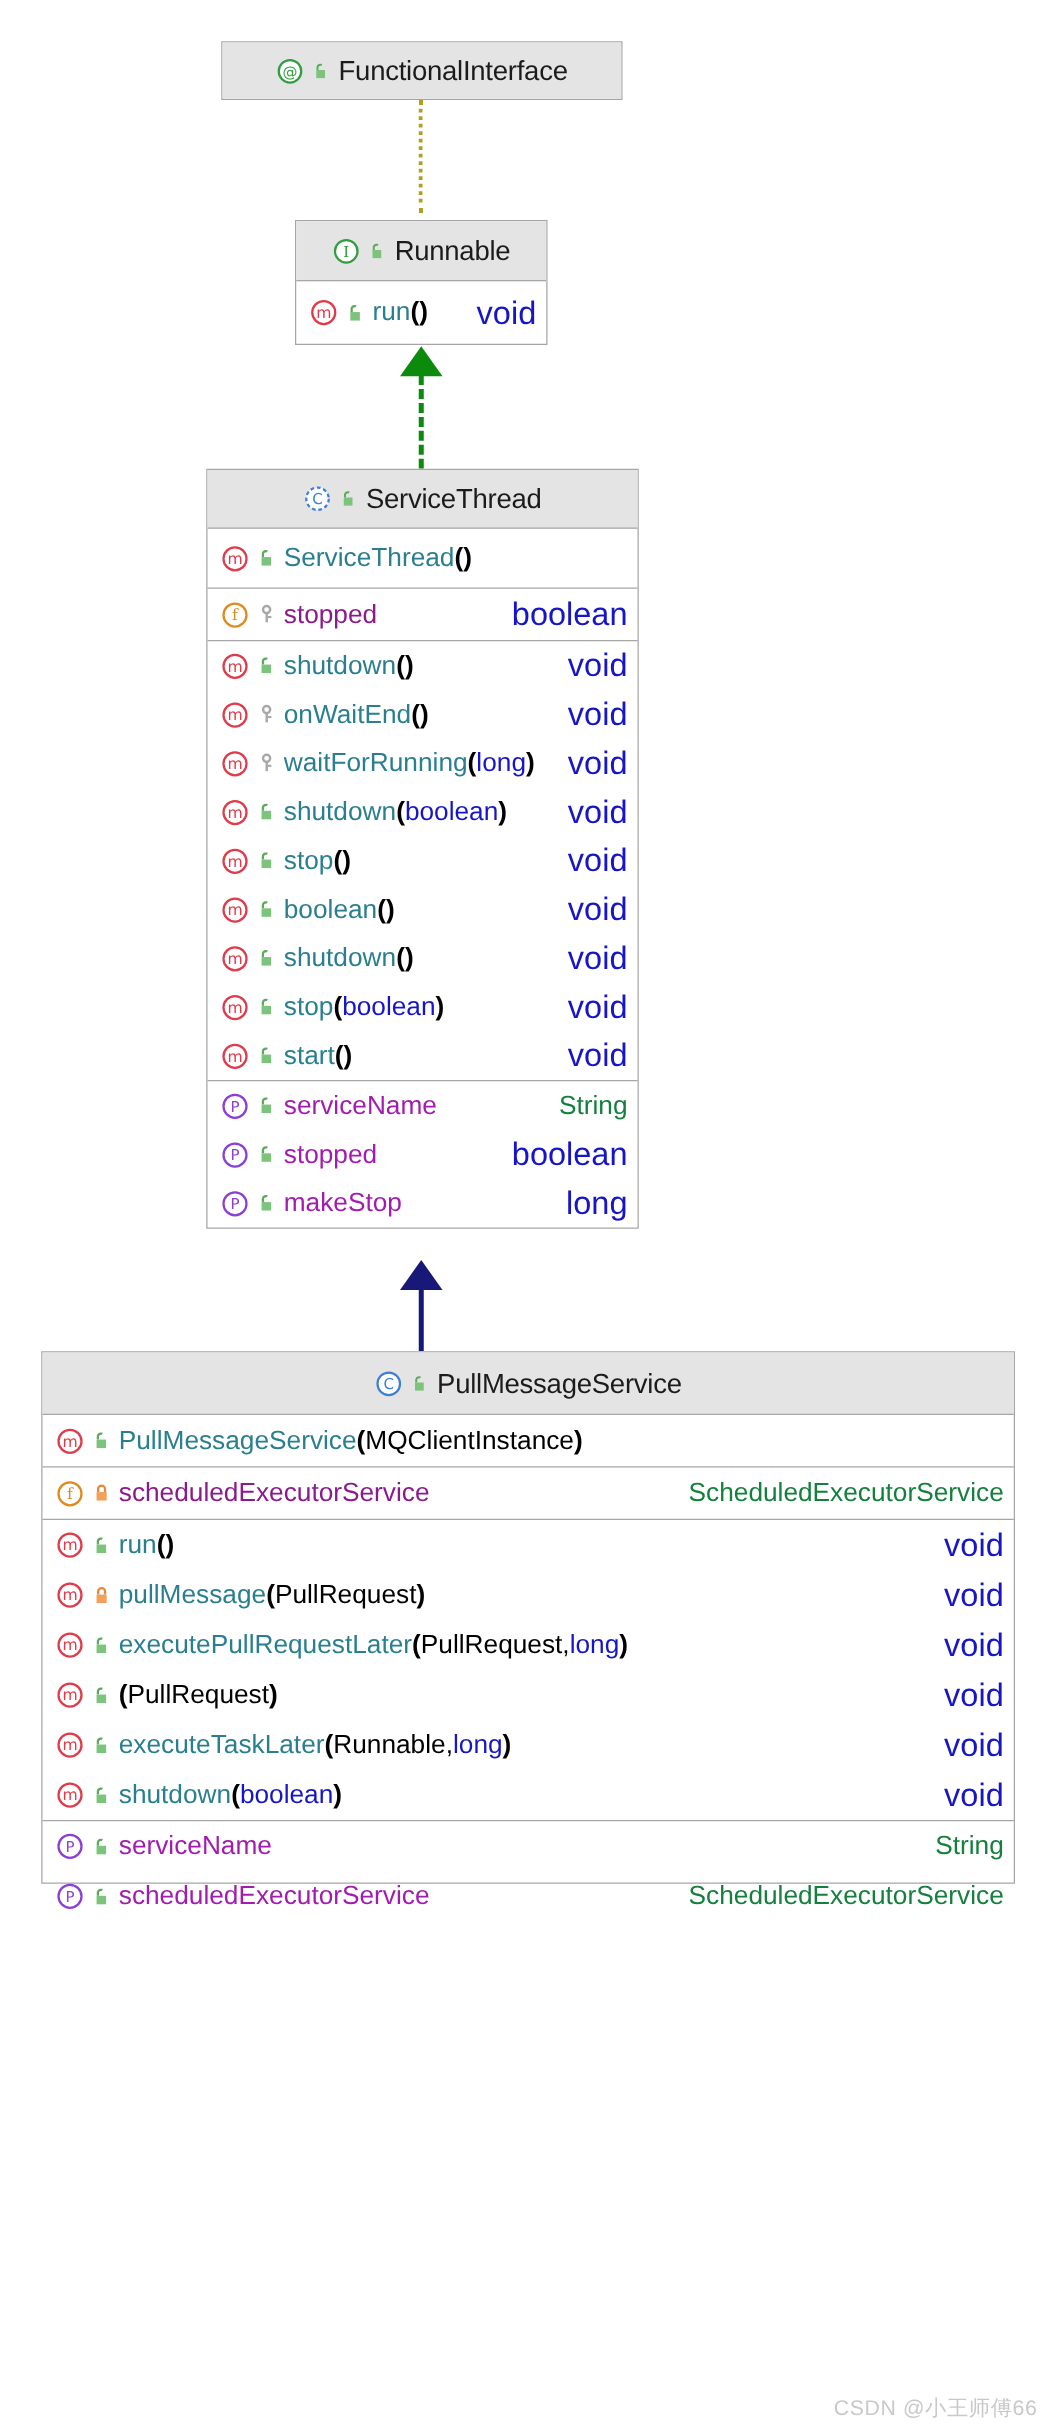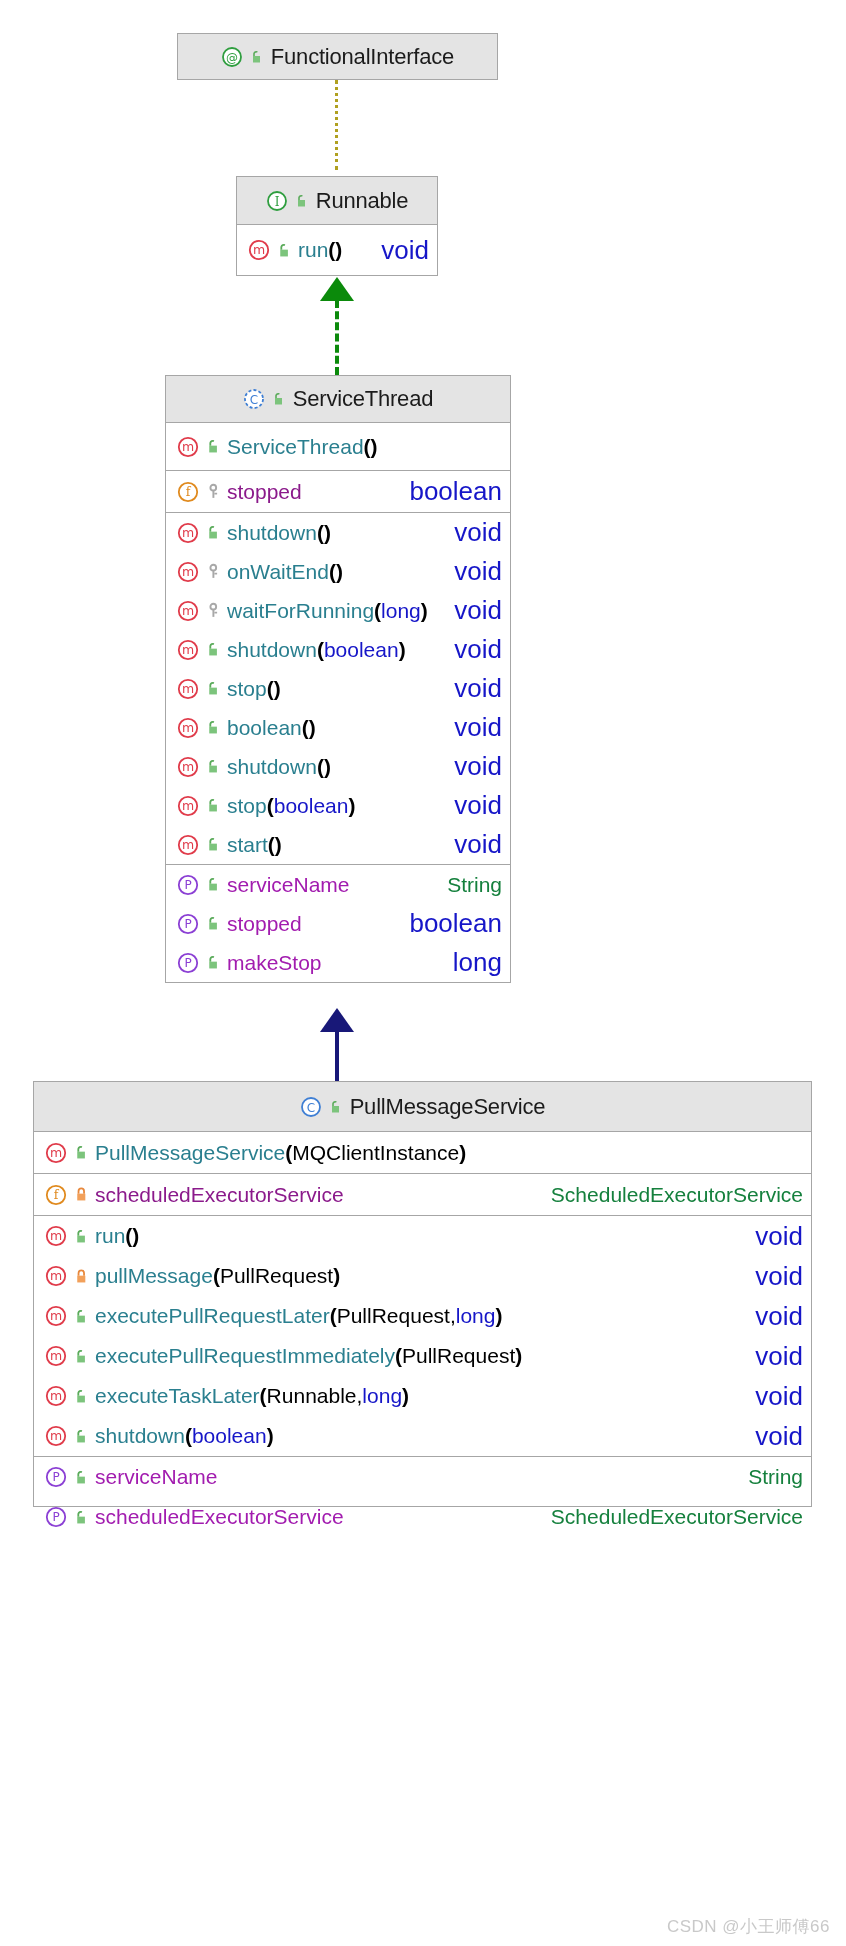--- a/index.html
+++ b/index.html
@@ -613,21 +613,20 @@
       <text x="12" y="16.4" font-size="12.5" text-anchor="middle" fill="#e03b4a" font-family="DejaVu Sans, sans-serif">m</text>
     </svg>
           </span>
           <span class="ic">
             <svg width="17" height="17" viewBox="0 0 16 16">
       <path d="M5 7.2 V4.6 a2.4 2.4 0 0 1 3.4 -1.7" fill="none" stroke="#5aab5a" stroke-width="1.7"></path>
       <rect x="4" y="7.2" width="7.2" height="6.4" fill="#7cc47c"></rect>
     </svg>
           </span>
           <span class="row-sig">
-            <span class="t-name-m">executePullRequestImmediately</span>
             <span class="t-paren">(</span>
             <span class="t-obj">PullRequest</span>
             <span class="t-paren">)</span>
           </span>
           <span class="t-ret-prim row-type">void</span>
         </div>
       <div class="uml-row" style="height:40px;">
           <span class="ic">
             <svg width="24" height="24" viewBox="0 0 24 24">
       <circle cx="12" cy="12" r="9.2" fill="#ffffff" stroke="#e03b4a" stroke-width="1.8"></circle>

